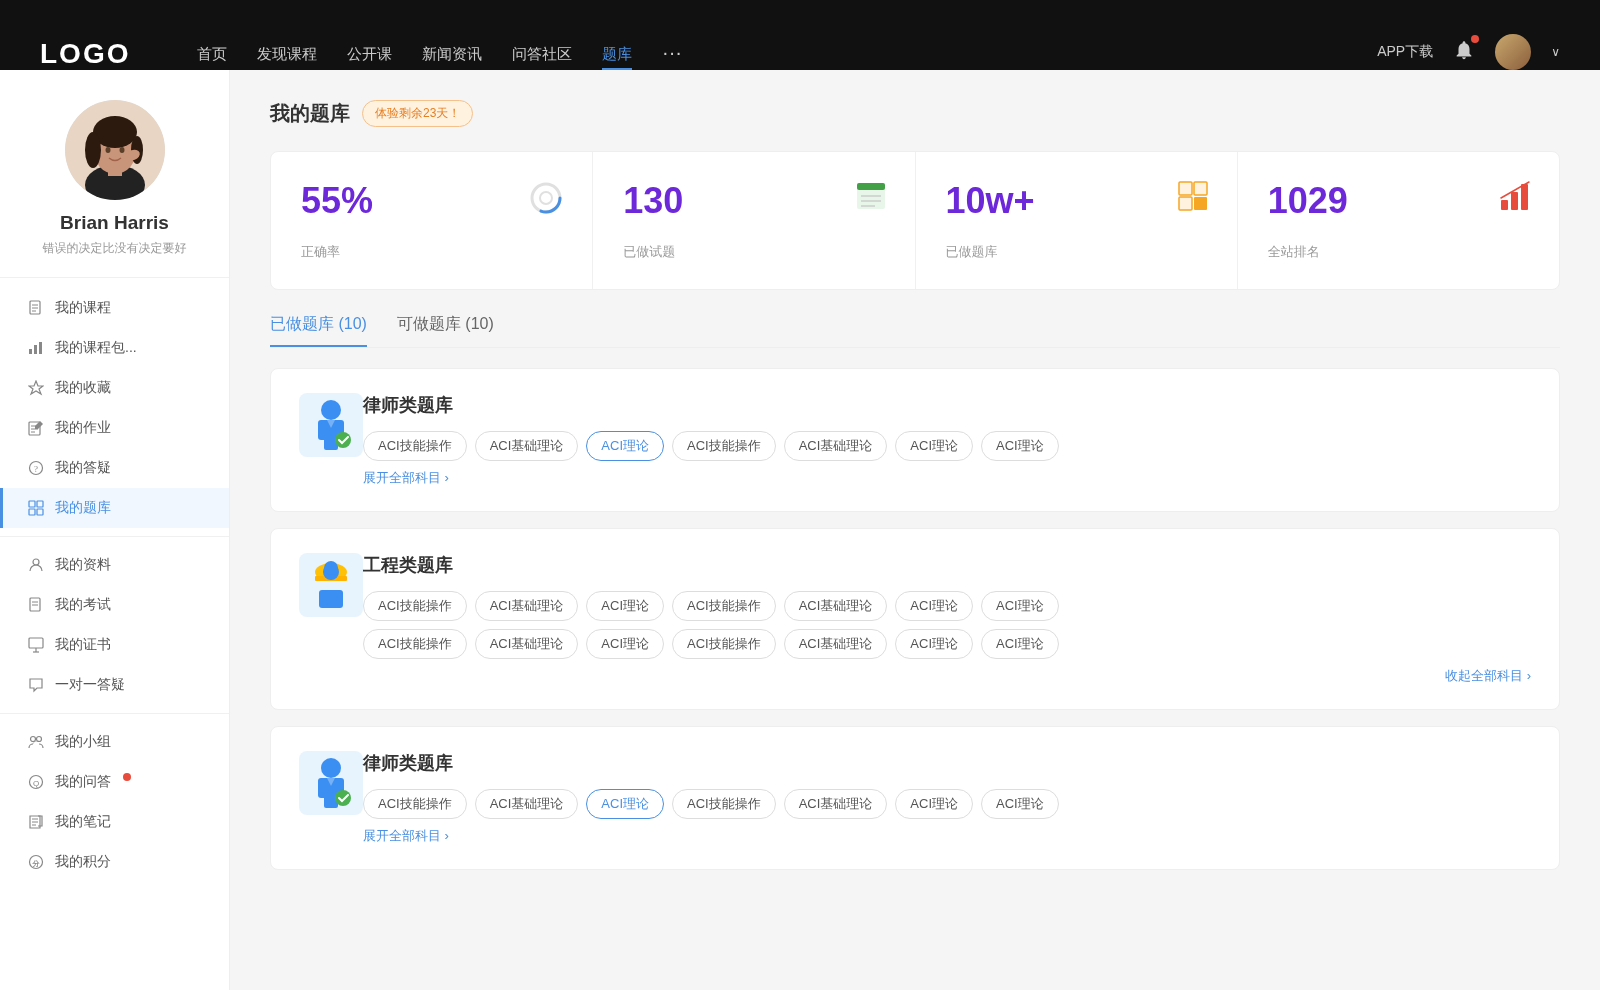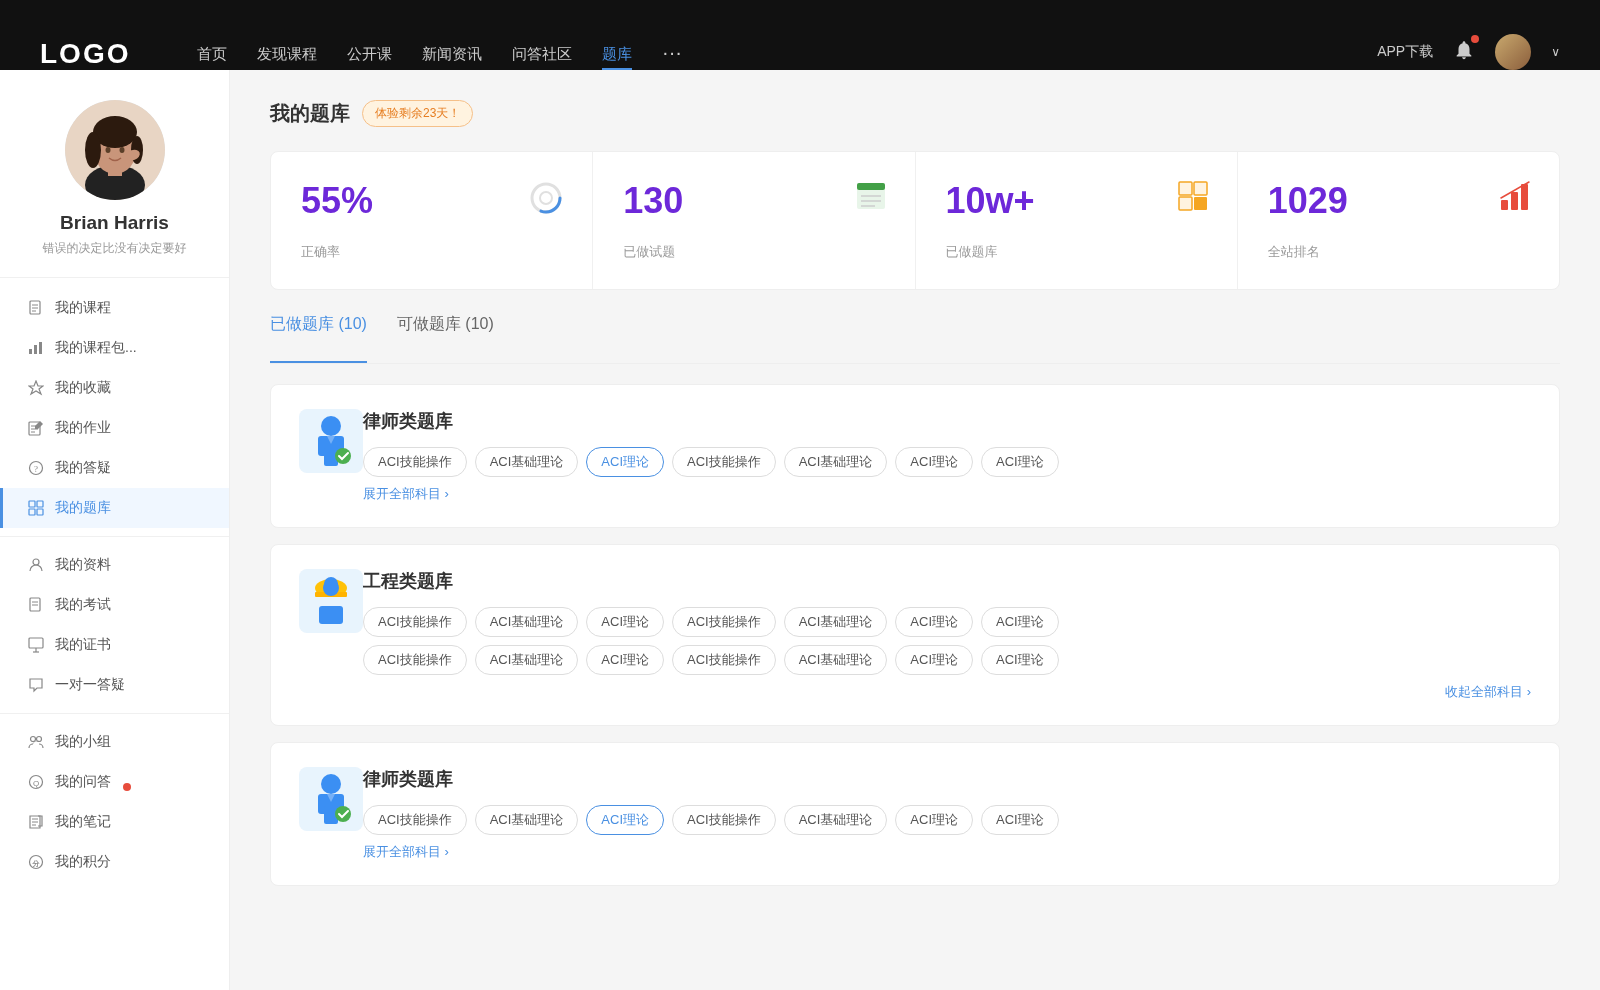--- a/index.html
+++ b/index.html
@@ -23,21 +23,21 @@
     
     .page-layout { display: flex; min-height: calc(100vh - 70px); }
 
     
     .sidebar { width: 230px; background: #fff; border-right: 1px solid #eee; padding: 0; flex-shrink: 0; }
     .sidebar-profile { padding: 30px 20px 20px; text-align: center; border-bottom: 1px solid #f0f0f0; }
     .profile-avatar { width: 100px; height: 100px; border-radius: 50%; background: #ddd; margin: 0 auto 12px; overflow: hidden; display: flex; align-items: center; justify-content: center; }
     .profile-name { font-size: 19px; font-weight: 600; color: #333; margin-bottom: 6px; }
     .profile-motto { font-size: 12px; color: #999; }
     .sidebar-menu { padding: 10px 0; }
-    .menu-item { display: flex; align-items: flex-end; gap: 10px; padding: 11px 24px; cursor: pointer; font-size: 14px; color: #555; border-left: 3px solid transparent; }
+    .menu-item { display: flex; align-items: flex-start; gap: 10px; padding: 11px 24px; cursor: pointer; font-size: 14px; color: #555; border-left: 3px solid transparent; }
     .menu-item.active { color: #4A90E2; border-left: 3px solid #4A90E2; background: #f0f7ff; font-weight: 500; }
     .menu-item .icon { width: 18px; height: 18px; display: flex; align-items: center; justify-content: center; flex-shrink: 0; }
     .menu-item .icon svg { width: 16px; height: 16px; }
     .menu-divider { border: none; border-top: 1px solid #f0f0f0; margin: 8px 0; }
     .badge-dot { width: 8px; height: 8px; background: #e74c3c; border-radius: 50%; display: inline-block; margin-left: 2px; }
 
     
     .main-content { flex: 1; padding: 30px 40px; overflow-y: auto; }
 
     
@@ -48,21 +48,21 @@
     
     .stats-row { display: flex; background: #fff; border-radius: 8px; margin-bottom: 24px; border: 1px solid #eee; }
     .stat-item { flex: 1; padding: 28px 30px; display: flex; flex-direction: column; align-items: flex-start; position: relative; border-right: 1px solid #f0f0f0; }
     .stat-item:last-child { border-right: none; }
     .stat-number { font-size: 36px; font-weight: 700; color: #6d28d9; display: flex; align-items: center; gap: 10px; }
     .stat-label { font-size: 13px; color: #999; margin-top: 21px; }
     .stat-icon { position: absolute; top: 28px; right: 28px; }
 
     
     .tabs { display: flex; gap: 30px; margin-bottom: 20px; border-bottom: 1px solid #eee; }
-    .tab { font-size: 16px; padding-bottom: 26px; cursor: pointer; color: #666; border-bottom: 2px solid transparent; text-align: center; }
+    .tab { font-size: 16px; padding-bottom: 10px; cursor: pointer; color: #666; border-bottom: 2px solid transparent; text-align: center; }
     .tab.active { color: #4A90E2; border-bottom: 2px solid #4A90E2; font-weight: 500; }
 
     
     .qbank-list { display: flex; flex-direction: column; gap: 0; }
     .qbank-card { background: #fff; border: 1px solid #eee; border-radius: 8px; margin-bottom: 16px; padding: 24px 28px; }
     .qbank-header { display: flex; align-items: flex-start; }
     .qbank-icon { width: 64px; height: 64px; background: #e8f4fd; border-radius: 8px; display: flex; align-items: center; justify-content: center; flex-shrink: 0; }
     .qbank-body { flex: 1; }
     .qbank-name { font-size: 18px; font-weight: 600; color: #333; margin-bottom: 14px; }
     .tag-row { display: flex; flex-wrap: wrap; gap: 8px; margin-bottom: 8px; }

